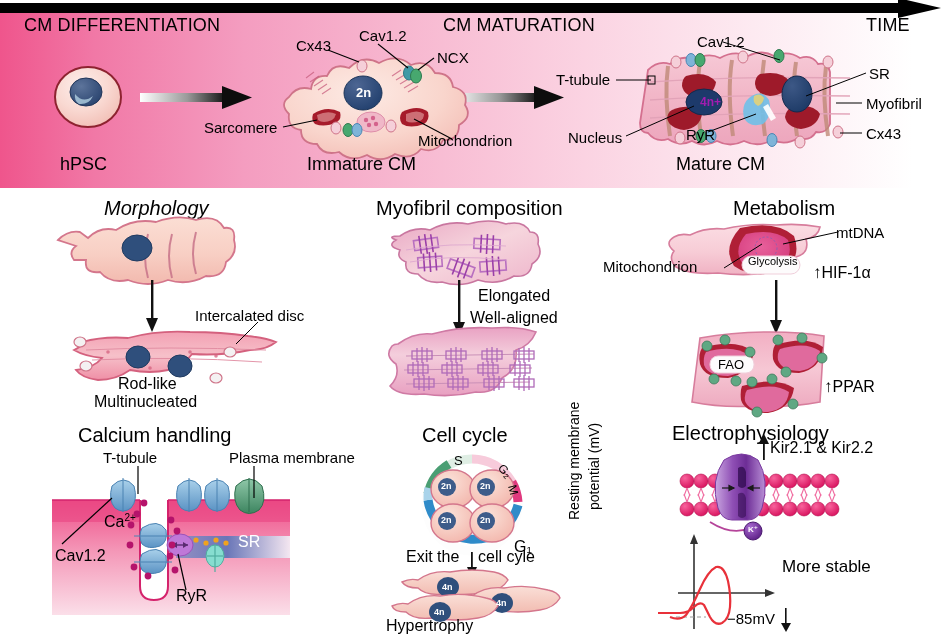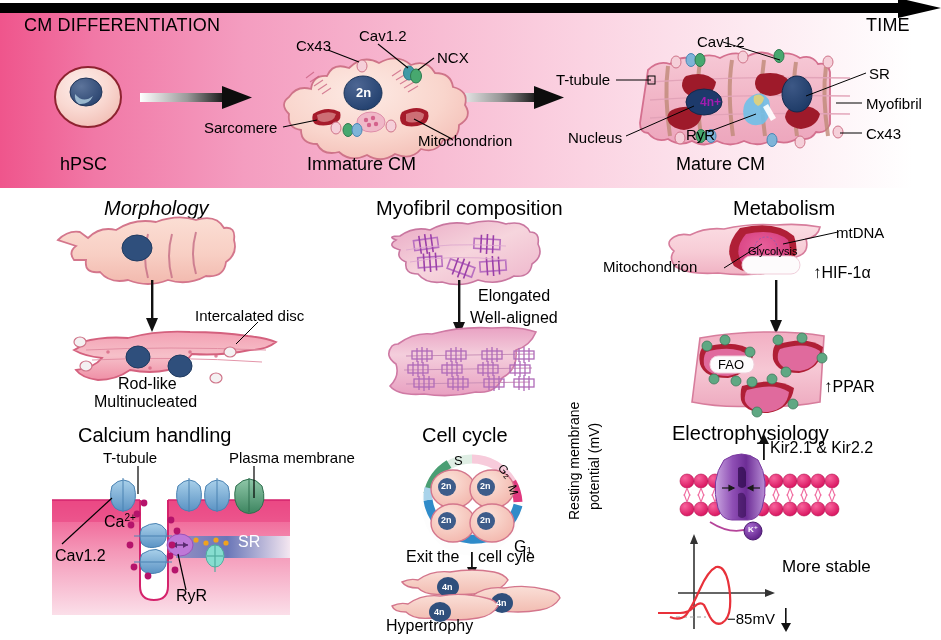--- a/index.html
+++ b/index.html
@@ -21,20 +21,21 @@
               background:linear-gradient(to right,#ef558c 0%,#f178a6 10%,#f49dc0 26%,#f7b6cf 42%,#fbd3e2 62%,#fdeaf1 80%,#ffffff 97%);"></div>
 
   <svg class="svgwrap" viewBox="0 0 941 640">
     <g>
       <rect x="0" y="3" width="905" height="10" fill="#000"></rect>
       <polygon points="898,-2 941,8 898,18" fill="#000"></polygon>
     </g>
   </svg>
 
   <div class="lbl" style="left:24px;top:16px;font-size:18px;letter-spacing:.2px;">CM DIFFERENTIATION</div>
+  <div class="lbl" style="left:443px;top:16px;font-size:18px;letter-spacing:.2px;">CM MATURATION</div>
   <div class="lbl" style="left:866px;top:16px;font-size:18px;letter-spacing:.2px;">TIME</div>
 
   <svg class="svgwrap" viewBox="0 0 941 640">
     <defs>
       <radialGradient id="gHpsc" cx="40%" cy="32%" r="72%">
         <stop offset="0%" stop-color="#fdeeeb"></stop>
         <stop offset="55%" stop-color="#f9d9d2"></stop>
         <stop offset="100%" stop-color="#f2bfb6"></stop>
       </radialGradient>
       <radialGradient id="gNuc" cx="35%" cy="30%" r="75%">
@@ -465,21 +466,21 @@
           <circle cx="786" cy="372" r="5"></circle>
         <circle cx="752" cy="382" r="5"></circle>
           <circle cx="772" cy="379" r="5"></circle>
         <circle cx="793" cy="404" r="5"></circle>
           <circle cx="757" cy="412" r="5"></circle>
       </g>
     </g>
   </svg>
   <div class="lbl" style="left:836px;top:225px;font-size:15px;">mtDNA</div>
   <div class="lbl" style="left:603px;top:259px;font-size:15px;">Mitochondrion</div>
-  <div class="lbl" style="left:748px;top:246px;font-size:11px;">Glycolysis</div>
+  <div class="lbl" style="left:748px;top:256px;font-size:11px;">Glycolysis</div>
   <div class="lbl" style="left:813px;top:264px;font-size:16px;">
     <span style="font-size:17px;">↑</span><span>HIF-1α</span>
   </div>
   <div class="lbl" style="left:718px;top:358px;font-size:13px;">FAO</div>
   <div class="lbl" style="left:824px;top:378px;font-size:16px;">
     <span style="font-size:17px;">↑</span><span>PPAR</span>
   </div>
 
   <div class="ttl" style="left:78px;top:425px;">Calcium handling</div>
 

